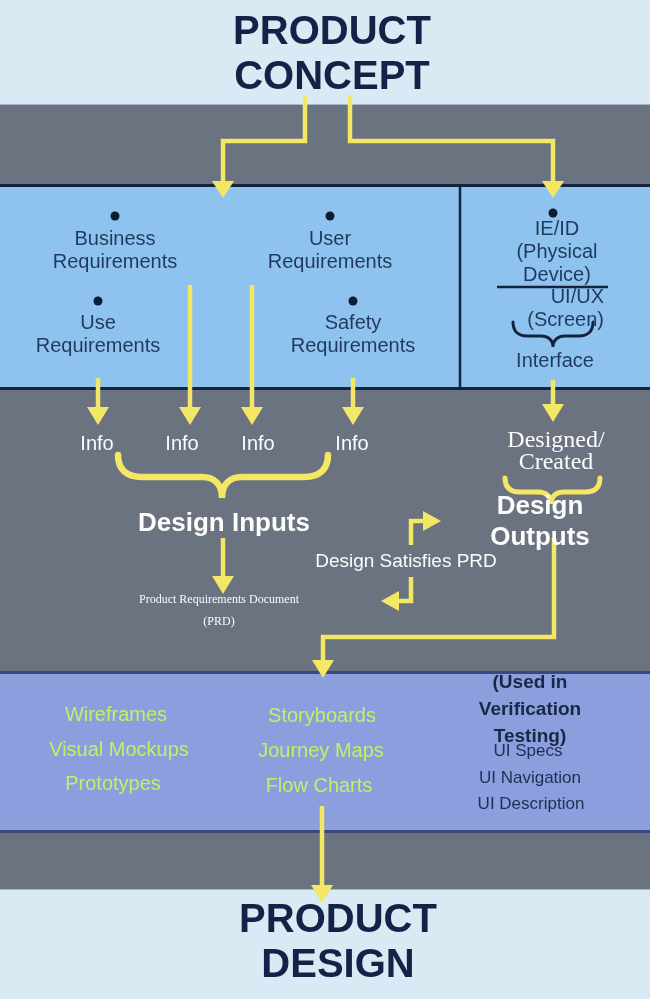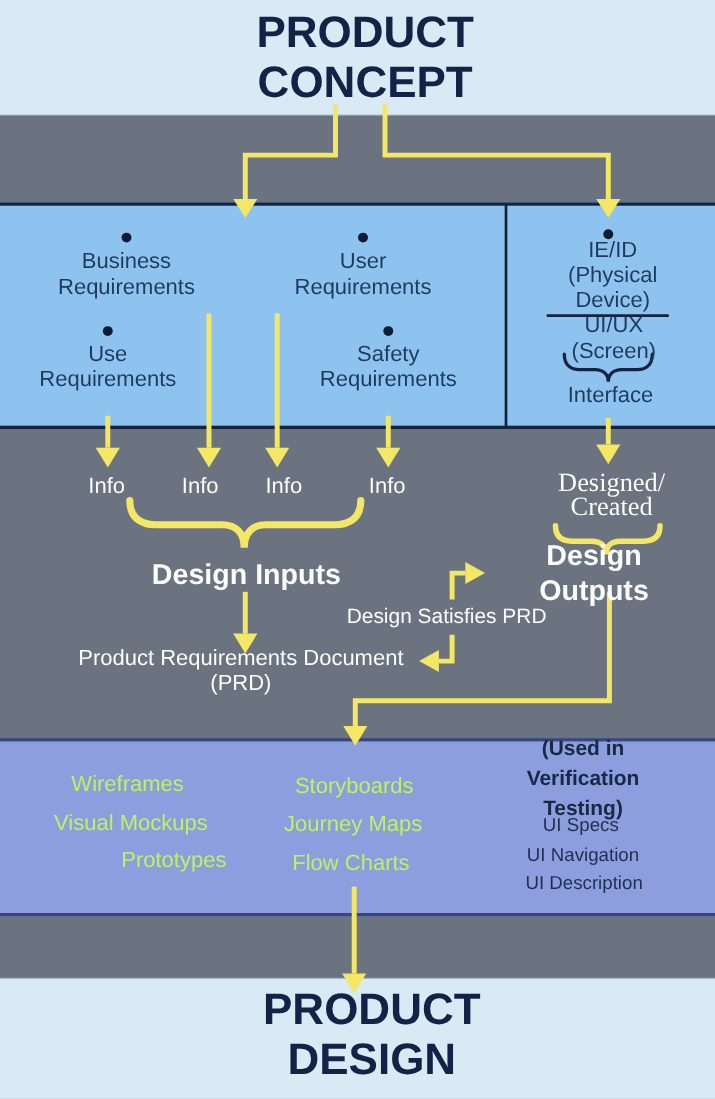--- a/index.html
+++ b/index.html
@@ -23,21 +23,21 @@
   .nbrace { fill:none; stroke:#16233f; stroke-width:3; stroke-linecap:round; }
   .bullet { fill:#0d1b33; }
 
   .t { position:absolute; transform:translate(-50%,-50%); white-space:pre-line; text-align:center; }
   .title { font-size:40px; font-weight:bold; color:#142247; letter-spacing:0px; }
   .req   { font-size:20px; line-height:23px; color:#1f3a5c; }
   .white { color:#fcfcfc; }
   .info  { font-size:20px; }
   .hbold { font-size:26px; font-weight:bold; }
   .small-note { font-size:19px; }
-  .prd   { font-size:20px; line-height:22px; }
+  .prd   { font-size:12px; line-height:22px;font-family:Liberation Serif, serif; }
   .dc    { font-size:24px; line-height:22px;font-family:Liberation Serif, serif; }
   .out-item { font-size:20px; line-height:35px; color:#bef264; }
   .out-head { font-size:19px; line-height:27px; font-weight:bold; color:#172944; }
   .out-list { font-size:17px; line-height:27px; color:#1e2f52; }
 </style>
 </head>
 <body>
 
 <div id="canvas">
 
@@ -99,39 +99,39 @@
 Requirements</div>
   <div class="t req" style="left:330px; top:250px;">User
 Requirements</div>
   <div class="t req" style="left:98px;  top:334px;">Use
 Requirements</div>
   <div class="t req" style="left:353px; top:334px;">Safety
 Requirements</div>
 
   <div class="t req" style="left:557px; top:251px;">IE/ID
 (Physical Device)</div>
-  <div class="t req" style="left:558px; top:308px;">UI/UX (Screen)</div>
+  <div class="t req" style="left:558px; top:308px;text-align:right;">UI/UX (Screen)</div>
   <div class="t req" style="left:555px; top:360px;">Interface</div>
 
   <div class="t white info" style="left:97px;  top:443px;">Info</div>
   <div class="t white info" style="left:182px; top:443px;">Info</div>
   <div class="t white info" style="left:258px; top:443px;">Info</div>
   <div class="t white info" style="left:352px; top:443px;">Info</div>
 
   <div class="t white dc" style="left:556px; top:450px;">Designed/
 Created</div>
   <div class="t white hbold" style="left:224px; top:522px;">Design Inputs</div>
   <div class="t white hbold" style="left:540px; top:521px;">Design Outputs</div>
   <div class="t white small-note" style="left:406px; top:561px;">Design Satisfies PRD</div>
   <div class="t white prd" style="left:219px; top:610px;">Product Requirements Document
 (PRD)</div>
 
   <div class="t out-item" style="left:116px; top:714px;">Wireframes</div>
   <div class="t out-item" style="left:119px; top:749px;text-align:right;">Visual Mockups</div>
-  <div class="t out-item" style="left:113px; top:783px;margin-left:45px;">Prototypes</div>
+  <div class="t out-item" style="left:113px; top:783px;">Prototypes</div>
 
   <div class="t out-item" style="left:322px; top:715px;">Storyboards</div>
   <div class="t out-item" style="left:321px; top:750px;">Journey Maps</div>
   <div class="t out-item" style="left:319px; top:785px;">Flow Charts</div>
 
   <div class="t out-head" style="left:530px; top:708px;">(Used in
 Verification Testing)</div>
   <div class="t out-list" style="left:528px; top:750px;">UI Specs</div>
   <div class="t out-list" style="left:530px; top:777px;">UI Navigation</div>
   <div class="t out-list" style="left:531px; top:803px;">UI Description</div>

